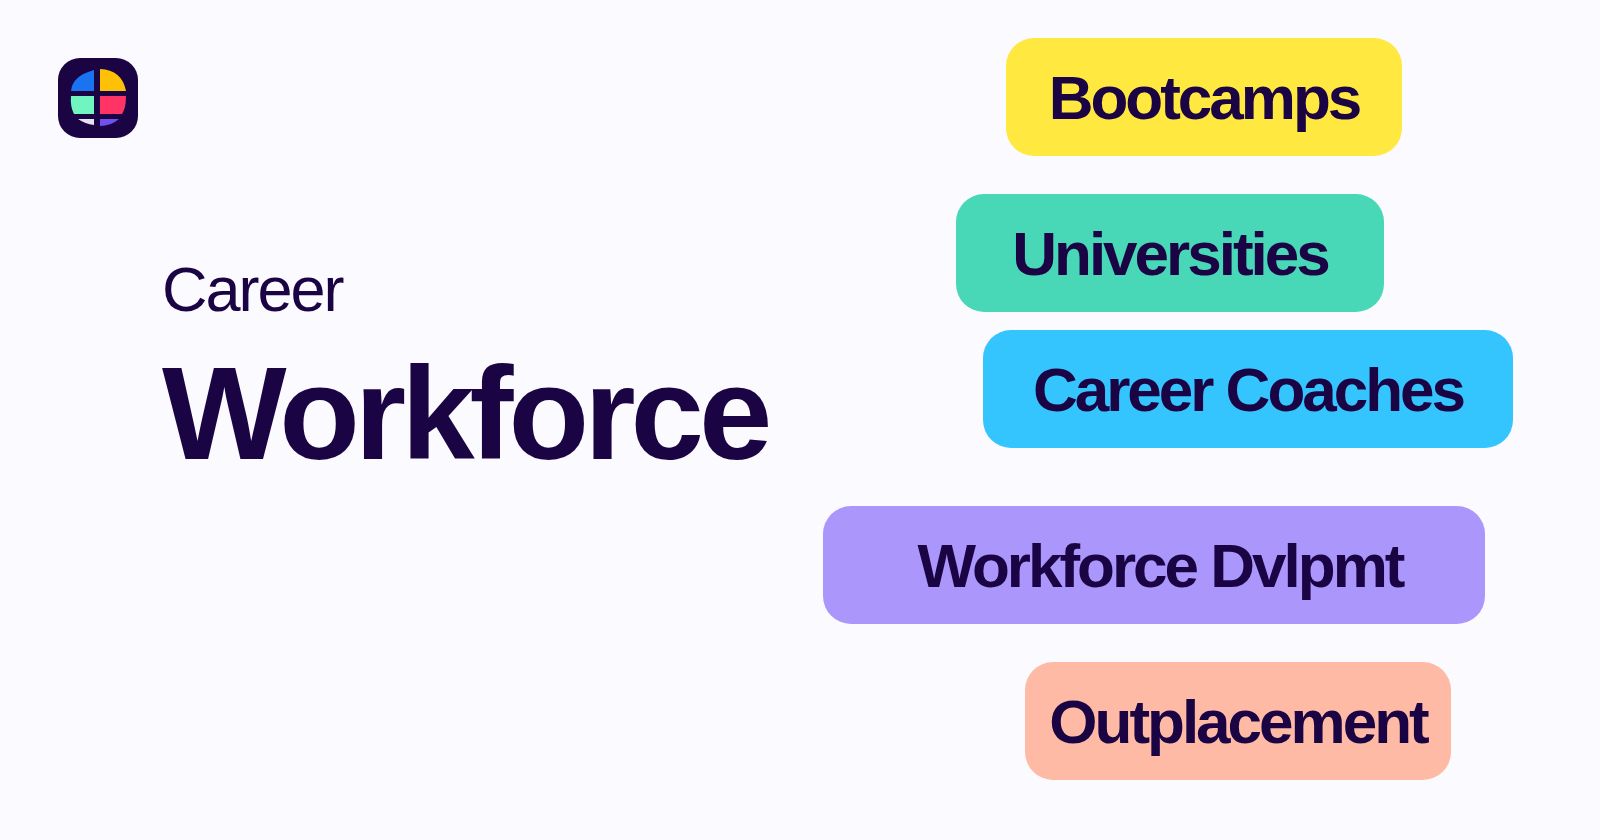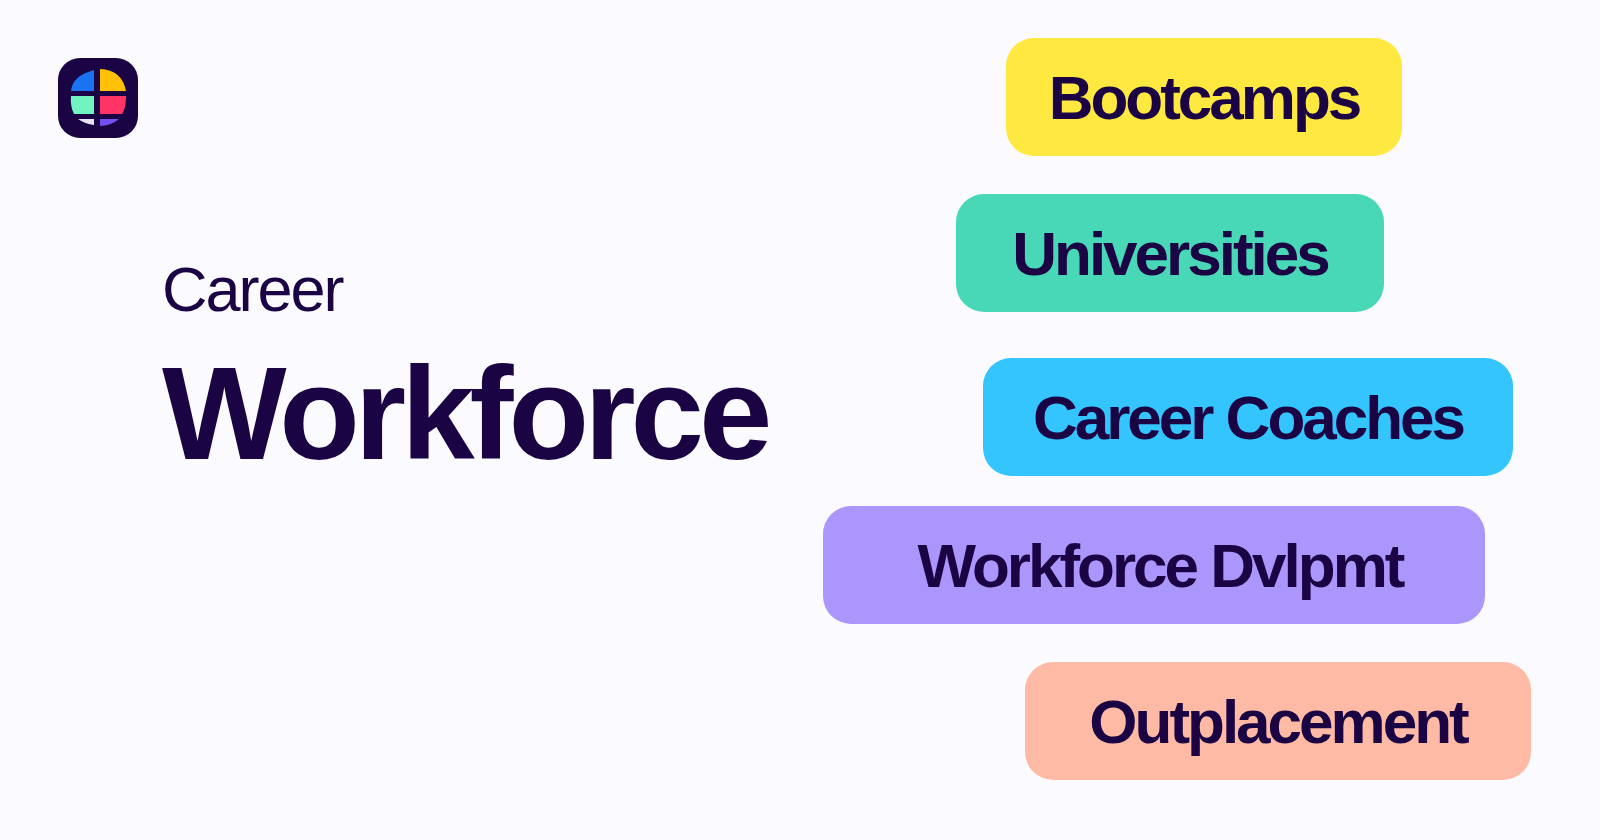--- a/index.html
+++ b/index.html
@@ -25,15 +25,15 @@
   </svg>
 </div>
 
 <div class="headline">
   <div class="line1">Career</div>
   <div class="line2">Workforce</div>
 </div>
 
 <div class="tag" style="left:1006px;top:38px;width:396px;background:#ffe83f;">Bootcamps</div>
 <div class="tag" style="left:923px;top:194px;width:428px;background:#48d8b7;margin-left:33px;">Universities</div>
-<div class="tag" style="left:983px;top:358px;width:530px;background:#34c5ff;">Career Coaches</div>
+<div class="tag" style="left:983px;top:330px;width:530px;background:#34c5ff;">Career Coaches</div>
 <div class="tag" style="left:823px;top:506px;width:650px;background:#ab96fc;padding-left:12px;">Workforce Dvlpmt</div>
-<div class="tag" style="left:1025px;top:662px;width:506px;background:#ffbaa6;">Outplacement</div>
+<div class="tag" style="left:1025px;top:662px;width:426px;background:#ffbaa6;">Outplacement</div>
 
 </body></html>

